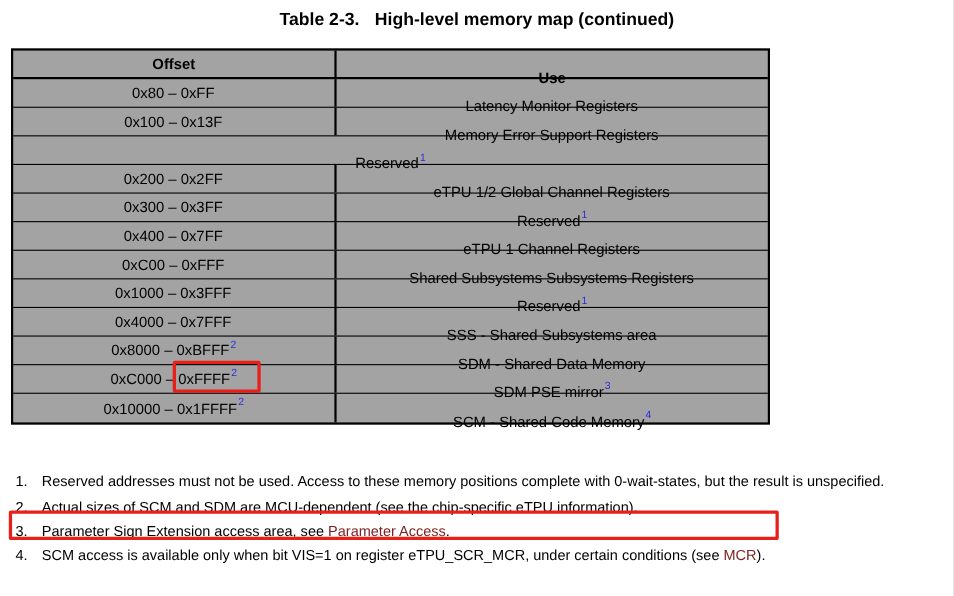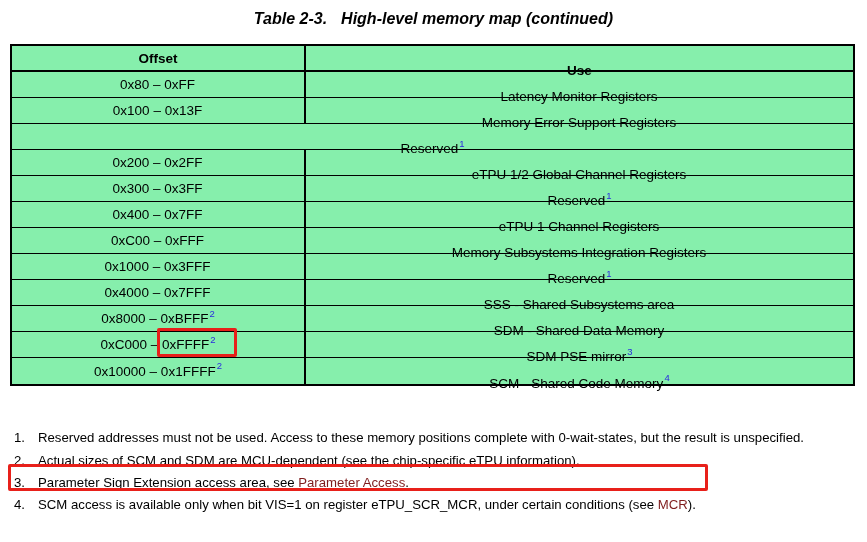--- a/index.html
+++ b/index.html
@@ -13,31 +13,30 @@
   }
 
   .page-title {
     position: absolute;
     top: 8px; left: 0;
     width: 867px;
     text-align: center;
     font-weight: bold;
     font-size: 16px;
     line-height: 22px;
-    font-style: italic;
   }
   .title-prefix { margin-right: 14px; }
 
   .tbl {
     position: absolute;
     left: 10px; top: 44px;
-    width: 845px;
+    width: 690px;
     border: 2px solid #000;
     box-sizing: border-box;
-    background: #86efac;
+    background: #a3a3a3;
   }
   .trow {
     display: flex;
     height: 26px;
     box-sizing: border-box;
     border-bottom: 1px solid #000;
     align-items: stretch;
   }
   .trow.head { border-bottom: 2px solid #000; font-weight: bold; }
   .tbody .trow:last-child { border-bottom: none; }
@@ -160,21 +159,21 @@
         </div>
       </div>
 
 
       <div class="trow">
         <div class="cell offset">
           <span>0xC00 – 0xFFF</span>
           <span class="sup"></span>
         </div>
         <div class="cell use">
-          <span>Memory Subsystems Integration Registers</span>
+          <span>Shared Subsystems Subsystems Registers</span>
           <span class="sup"></span>
         </div>
       </div>
 
       <div class="trow">
         <div class="cell offset">
           <span>0x1000 – 0x3FFF</span>
           <span class="sup"></span>
         </div>
         <div class="cell use">

